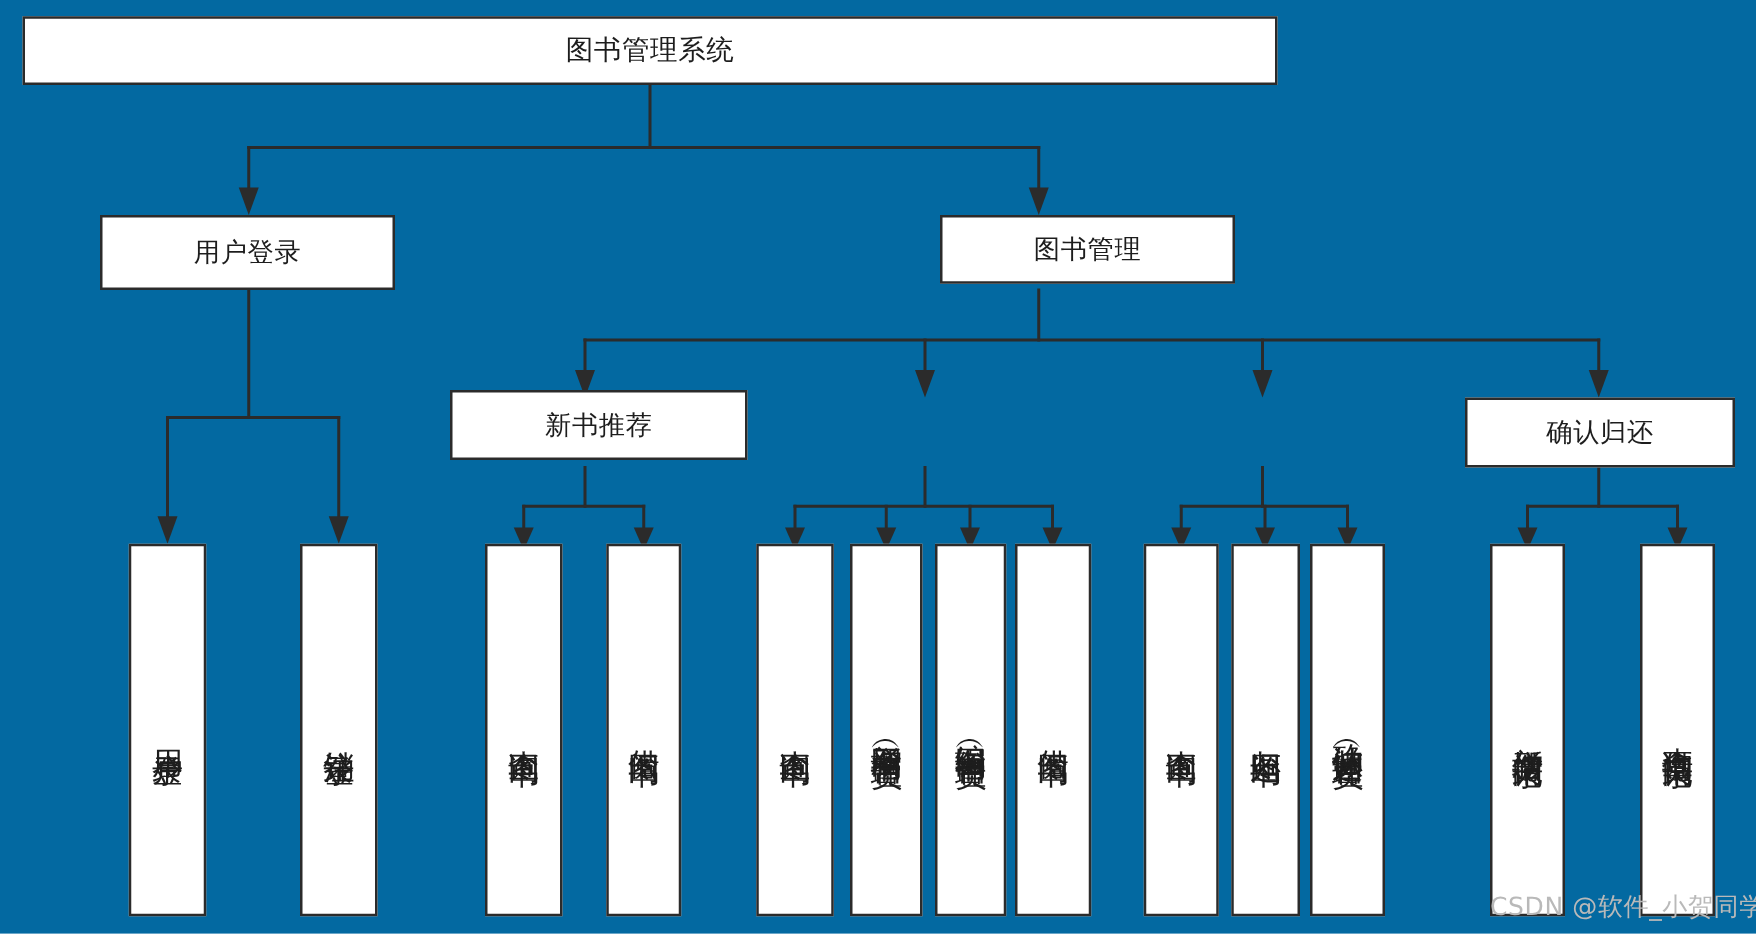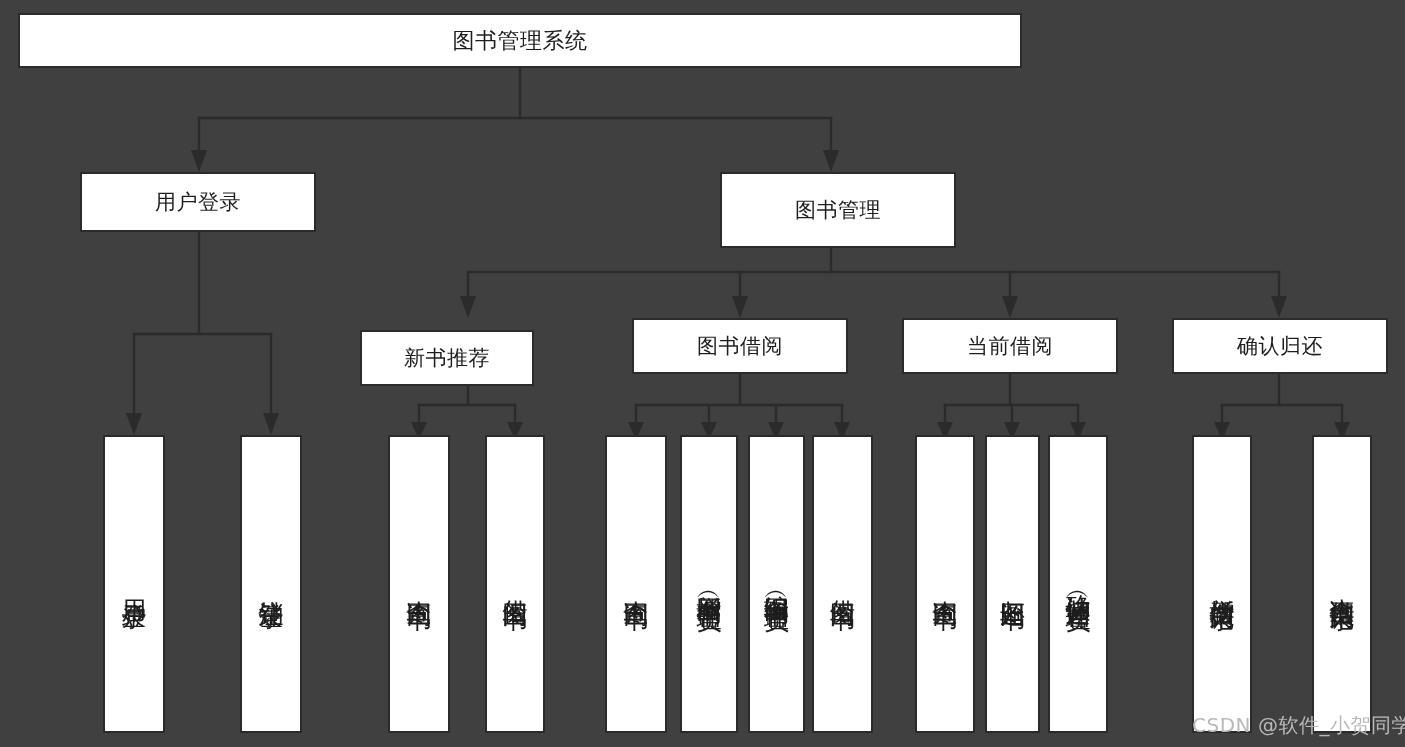--- a/index.html
+++ b/index.html
@@ -5,21 +5,21 @@
 <style>
   html,body{margin:0;padding:0;background:#ffffff;}
   body{
     font-family:"DejaVu Sans","Liberation Sans",sans-serif;
     color:#1a1a1a;
   }
   #canvas{
     position:relative;
     width:1405px;
     height:747px;
-    background:#404040;
+    background:#0369a1;
     overflow:hidden;
   }
   #edges{
     position:absolute;
     left:0; top:0;
     width:1405px;
     height:747px;
     pointer-events:none;
   }
   .node{
@@ -154,35 +154,29 @@
   </svg>
 
   <div class="node horiz root" style="left:18px; top:13px; width:1004px; height:55px;">
     <span class="label">图书管理系统</span>
   </div>
 
   <div class="node horiz" style="left:80px; top:172px; width:236px; height:60px;">
     <span class="label">用户登录</span>
   </div>
 
-  <div class="node horiz" style="left:720px; top:172px; width:236px; height:76px;">
+  <div class="node horiz" style="left:752px; top:172px; width:236px; height:55px;">
     <span class="label">图书管理</span>
   </div>
 
-  <div class="node horiz" style="left:360px; top:330px; width:174px; height:56px;text-align:right;">
+  <div class="node horiz" style="left:360px; top:312px; width:238px; height:56px;text-align:right;">
     <span class="label">新书推荐</span>
   </div>
 
-  <div class="node horiz" style="left:632px; top:318px; width:216px; height:56px;">
-    <span class="label">图书借阅</span>
-  </div>
-
-  <div class="node horiz" style="left:902px; top:318px; width:216px; height:56px;">
-    <span class="label">当前借阅</span>
-  </div>
+
 
   <div class="node horiz" style="left:1172px; top:318px; width:216px; height:56px;">
     <span class="label">确认归还</span>
   </div>
 
   <div class="node vert" style="left:103px; top:435px; width:62px; height:298px;">
     <span class="label">用户登录</span>
   </div>
 
   <div class="node vert" style="left:240px; top:435px; width:62px; height:298px;">

